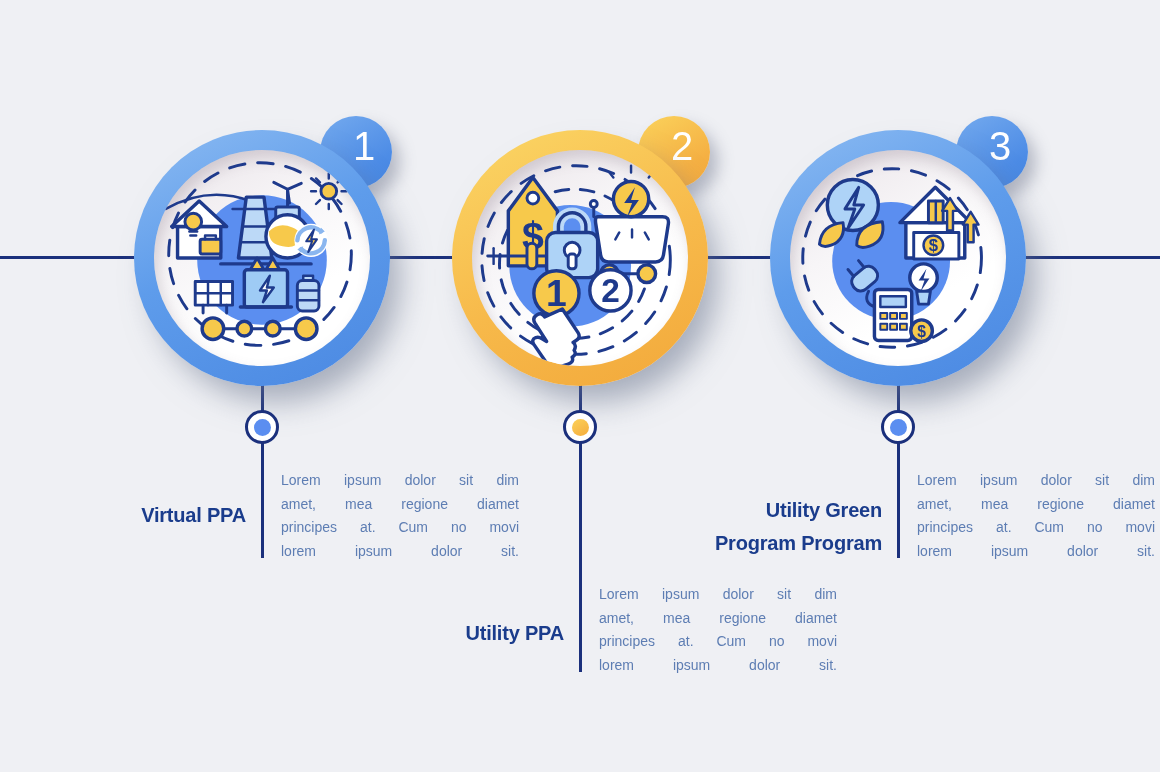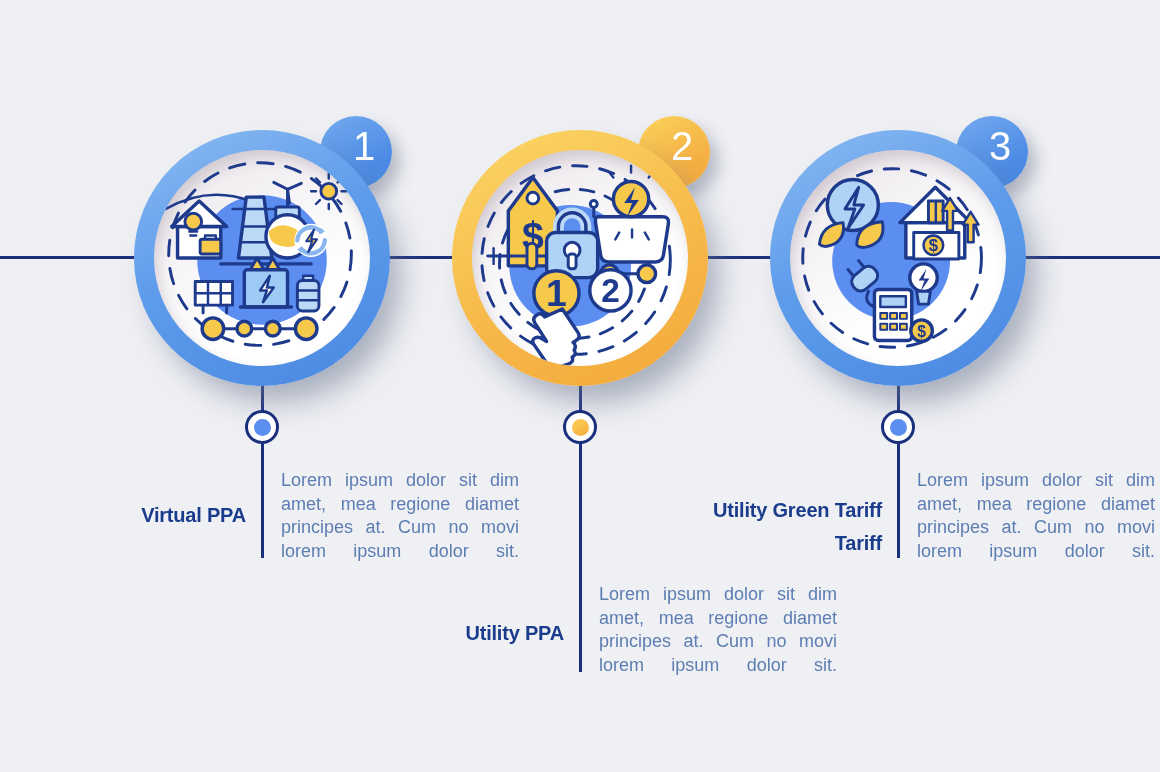--- a/index.html
+++ b/index.html
@@ -35,21 +35,21 @@
          background:#fff;z-index:2;display:flex;align-items:center;justify-content:center;}
   .dot{width:17px;height:17px;border-radius:50%;}
   .theme-blue .dot{background:#5b8ef0;}
   .theme-yellow .dot{background:linear-gradient(150deg,#fcd158,#f4ac3e);}
 
   .title{position:absolute;top:var(--title-top);right:calc(1160px - var(--cx) + 16px);z-index:2;
          color:#1a3c8c;font-size:20px;font-weight:700;line-height:30px;text-align:right;white-space:nowrap;letter-spacing:-0.2px;}
   .s3 .title{white-space:normal;width:190px;line-height:33px;}
 
   .desc{position:absolute;top:var(--desc-top);left:calc(var(--cx) + 19px);width:238px;z-index:2;
-        color:#5d7db3;font-size:18px;line-height:23.5px;}
+        color:#5d7db3;font-size:14px;line-height:23.5px;}
   .desc .dline{text-align:justify;text-align-last:justify;}
 </style>
 </head>
 <body>
 
 <div class="canvas">
   <div class="hline"></div>
 
   <div class="step s1 theme-blue">
     <div class="vline"></div>
@@ -256,21 +256,21 @@
           <g>
             <circle cx="134" cy="184" r="11" fill="#f7c94b" stroke="#1e3a8c" stroke-width="3.5"></circle>
             <text x="134" y="190" text-anchor="middle" fill="#1e3a8c" stroke="none" font-family="Liberation Sans, sans-serif" font-size="16" font-weight="700">$</text>
           </g>
         </svg>
       </div>
     </div>
     <div class="dot-ring">
         <div class="dot"></div>
       </div>
-    <div class="title">Utility Green Tariff Tariff</div>
+    <div class="title">Utility Green Program Program</div>
     <div class="desc">
       <div class="dline">Lorem ipsum dolor sit dim</div>
       <div class="dline">amet, mea regione diamet</div>
       <div class="dline">principes at. Cum no movi</div>
       <div class="dline">lorem ipsum dolor sit.</div>
     </div>
   </div>
 </div>
 
 </body></html>

